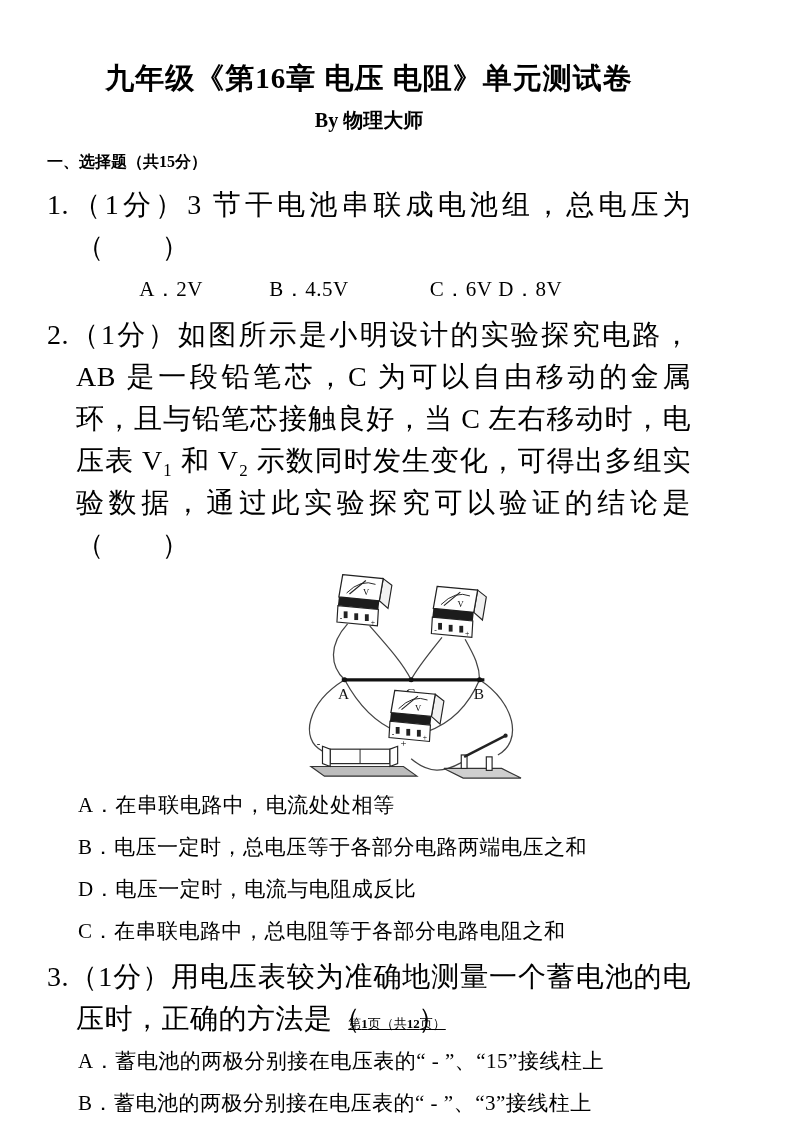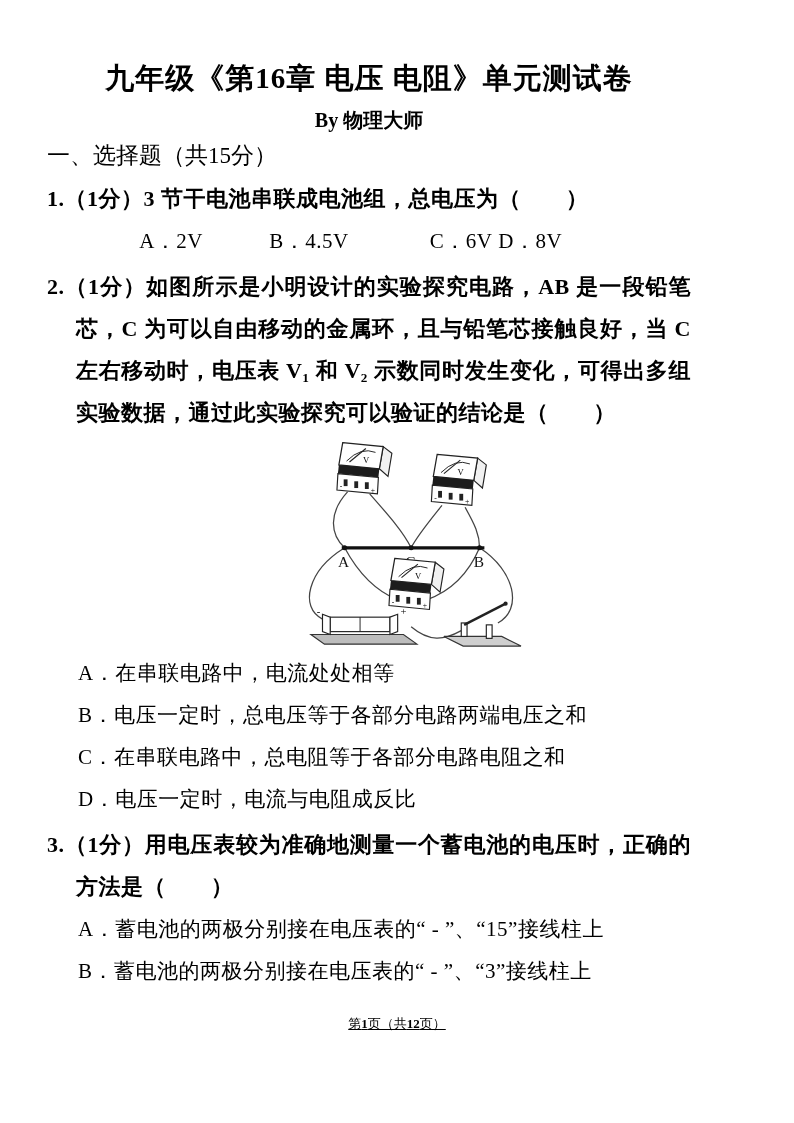--- a/index.html
+++ b/index.html
@@ -22,28 +22,28 @@
     text-align: center; line-height: 44px;
     letter-spacing: 1px;
     margin: 0;
   }
   .byline {
     font-size: 20px; font-weight: bold;
     text-align: center; line-height: 24px;
     margin-top: 8px;
   }
   .section-heading {
-    font-size: 23px; font-weight: normal;
-    line-height: 32px; margin-top: 8px;
+    font-size: 16px; font-weight: bold;
+    line-height: 32px; margin-top: 14px;
   }
   .stem {
-    font-size: 22px; line-height: 42px;
+    font-size: 28px; line-height: 42px;
     letter-spacing: 0.5px;
     text-align: justify;
-    padding-left: 29px; text-indent: -29px; font-weight: bold;
+    padding-left: 29px; text-indent: -29px;
   }
   .q1-stem { margin-top: 6px; }
   .q2-stem, .q3-stem { margin-top: 4px; }
   .opt-row {
     font-size: 21px; line-height: 42px;
     padding-left: 31px;
     letter-spacing: 0.5px;
   }
   .opt-row .opt-inline { display: inline-block; text-align: right; }
   .opt-row .opt-inline:nth-child(1) { width: 125px; }
@@ -174,22 +174,22 @@
           <rect x="44" y="28" width="6" height="14" fill="#fff" stroke="#222" stroke-width="1.2"></rect>
           <line x1="21" y1="28" x2="64" y2="6" stroke="#222" stroke-width="2.6"></line>
           <circle cx="64" cy="6" r="2.2" fill="#222"></circle>
         </g>
       </svg>
     </div>
 
     <div>
       <div class="option">A．在串联电路中，电流处处相等</div>
       <div class="option">B．电压一定时，总电压等于各部分电路两端电压之和</div>
+      <div class="option">D．电压一定时，电流与电阻成反比</div>
       <div class="option">C．在串联电路中，总电阻等于各部分电路电阻之和</div>
-      <div class="option">D．电压一定时，电流与电阻成反比</div>
     </div>
   </div>
 
   <div>
     <div class="stem q3-stem">3.（1分）用电压表较为准确地测量一个蓄电池的电压时，正确的方法是（　　）</div>
     <div>
       <div class="option">A．蓄电池的两极分别接在电压表的“ - ”、“15”接线柱上</div>
       <div class="option">B．蓄电池的两极分别接在电压表的“ - ”、“3”接线柱上</div>
     </div>
   </div>

